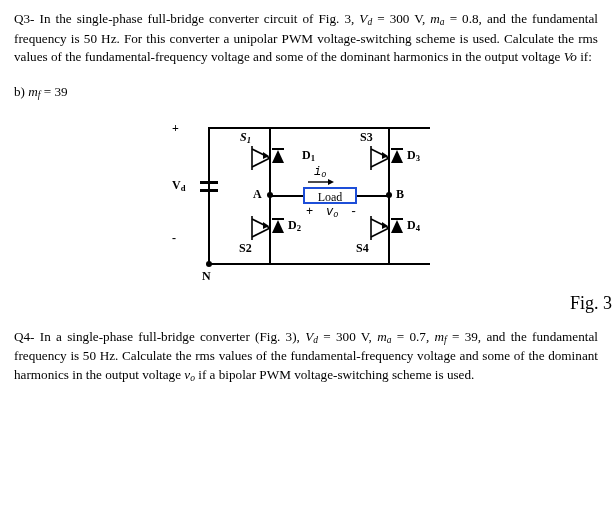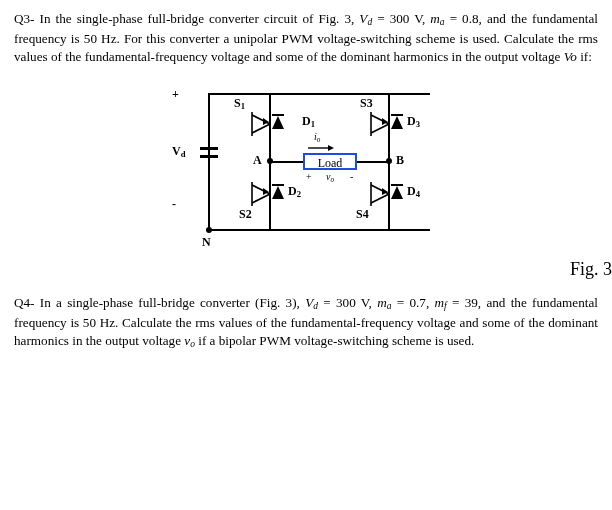--- a/index.html
+++ b/index.html
@@ -63,21 +63,21 @@
   .h { height: 2px; }
   .v { width: 2px; }
 
   .lbl {
     position: absolute;
     font-family: "Liberation Serif", serif;
     font-size: 12px;
     white-space: nowrap;
   }
   .lbl.b { font-weight: bold; }
-  .lbl.small { font-size: 10px; }
+  .lbl.small { font-size: 12px; font-family: Liberation Mono, monospace; }
 
   .load-box {
     position: absolute;
     border: 2px solid #1d4ed8;
     background: #fff;
     text-align: center;
     font-size: 12px;
     font-family: "Liberation Serif", serif;
     line-height: 17px;
     height: 17px;
@@ -106,20 +106,23 @@
 </head>
 <body>
 
 <div class="page">
 
   <p class="para q3">
     <span>Q3- In the single-phase full-bridge converter circuit of Fig. 3, </span><span class="it">V</span><sub class="it">d</sub><span> = 300 V, </span><span class="it">m</span><sub class="it">a</sub><span> = 0.8, and the fundamental frequency is 50 Hz. For this converter a unipolar PWM voltage-switching scheme is used. Calculate the rms values of the fundamental-frequency voltage and some of the dominant harmonics in the output voltage </span><span class="it">Vo</span><span> if:</span>
   </p>
 
 
+  <p class="item">
+    <span>b) </span><span class="it">m</span><sub class="it">f</sub> <span>= 39</span>
+  </p>
 
   <div class="figure-wrap">
     <div class="circuit">
 
       <div class="wire h" style="left:38px; top:4px; width:222px;"></div>
       <div class="wire h" style="left:38px; top:140px; width:222px;"></div>
       <div class="wire v" style="left:38px; top:4px; height:138px;"></div>
 
       <div class="wire v" style="left:99px; top:4px; height:22px;"></div>
       <div class="wire v" style="left:99px; top:46px; height:50px;"></div>
@@ -198,21 +201,21 @@
       <svg class="sw" width="26" height="8" viewBox="0 0 26 8" style="left:138px; top:55px;">
         <line x1="0" y1="4" x2="20" y2="4" stroke="#000" stroke-width="1.4"></line>
         <polygon points="20,1 26,4 20,7" fill="#000"></polygon>
       </svg>
 
       <div class="lbl b" style="left:2px; top:-2px;"><span>+</span></div>
       <div class="lbl b" style="left:2px; top:108px;"><span>-</span></div>
       <div class="lbl b" style="left:2px; top:55px;"><span>V</span><sub>d</sub></div>
       <div class="lbl b" style="left:32px; top:146px;"><span>N</span></div>
 
-      <div class="lbl b" style="left:64px; top:7px;"><span>S</span><sub>1</sub></div>
+      <div class="lbl b" style="left:70px; top:7px;font-style:italic;"><span>S</span><sub>1</sub></div>
       <div class="lbl b" style="left:69px; top:118px;"><span>S2</span></div>
       <div class="lbl b" style="left:190px; top:7px;"><span>S3</span></div>
       <div class="lbl b" style="left:186px; top:118px;"><span>S4</span></div>
 
       <div class="lbl b" style="left:132px; top:25px;"><span>D</span><sub>1</sub></div>
       <div class="lbl b" style="left:118px; top:95px;"><span>D</span><sub>2</sub></div>
       <div class="lbl b" style="left:237px; top:25px;"><span>D</span><sub>3</sub></div>
       <div class="lbl b" style="left:237px; top:95px;"><span>D</span><sub>4</sub></div>
 
       <div class="lbl b" style="left:83px; top:64px;"><span>A</span></div>

